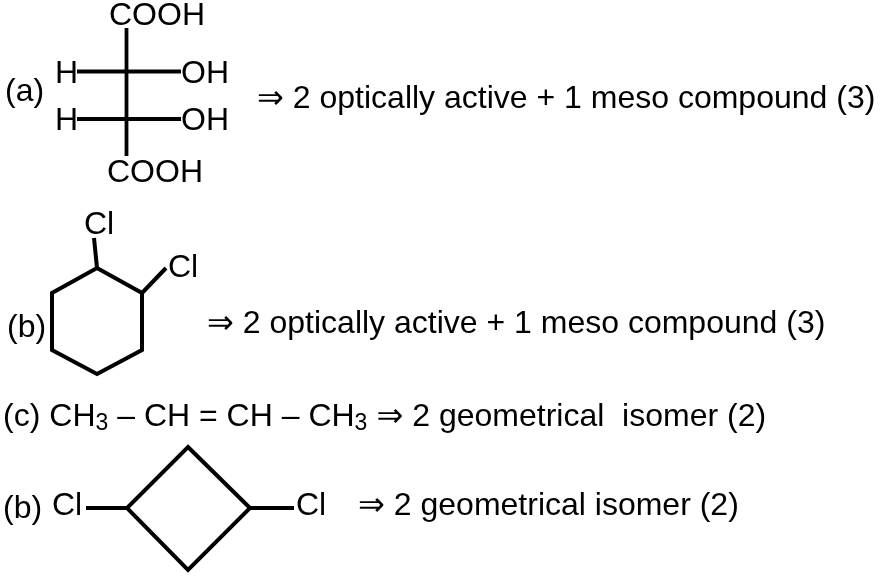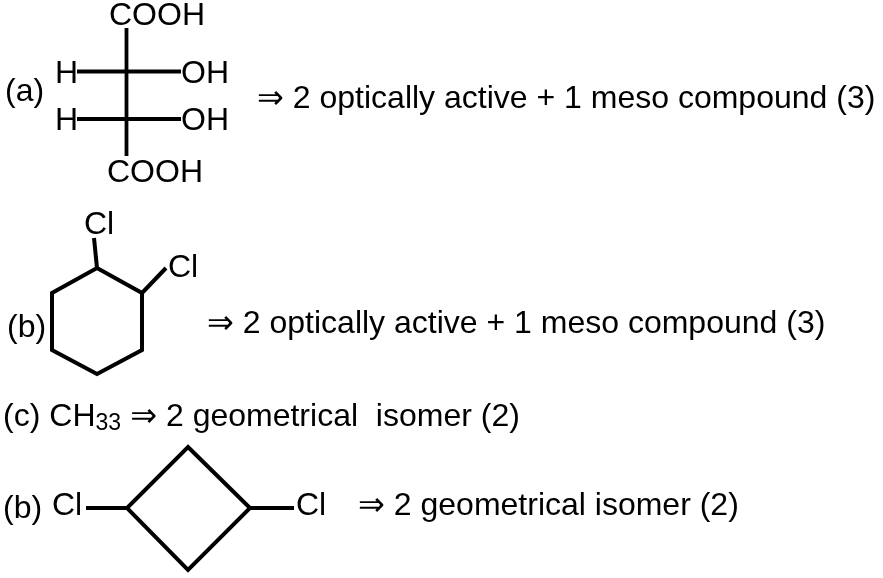--- a/index.html
+++ b/index.html
@@ -75,20 +75,21 @@
   <span class="t" style="left:168px; top:250px;">Cl</span>
   <div class="t line" style="left:207px; top:306px;">
     <span class="arrow gap-r">⇒</span>
     <span>2 optically active + 1 meso compound (3)</span>
   </div>
 
   <div class="t line" style="left:3px; top:399px;">
     <span class="gap-r">(c)</span>
     <span>CH</span>
     <span class="sub">3</span>
+    <span> – CH = CH – CH</span>
     <span class="sub">3</span>
     <span class="arrow gap-lr">⇒</span>
     <span>2 geometrical  isomer (2)</span>
   </div>
 
   <span class="t" style="left:3px; top:491px;">(b)</span>
   <span class="t" style="left:52px; top:488px;">Cl</span>
   <span class="t" style="left:296px; top:488px;">Cl</span>
   <div class="t line" style="left:358px; top:488px;">
     <span class="arrow gap-r">⇒</span>

